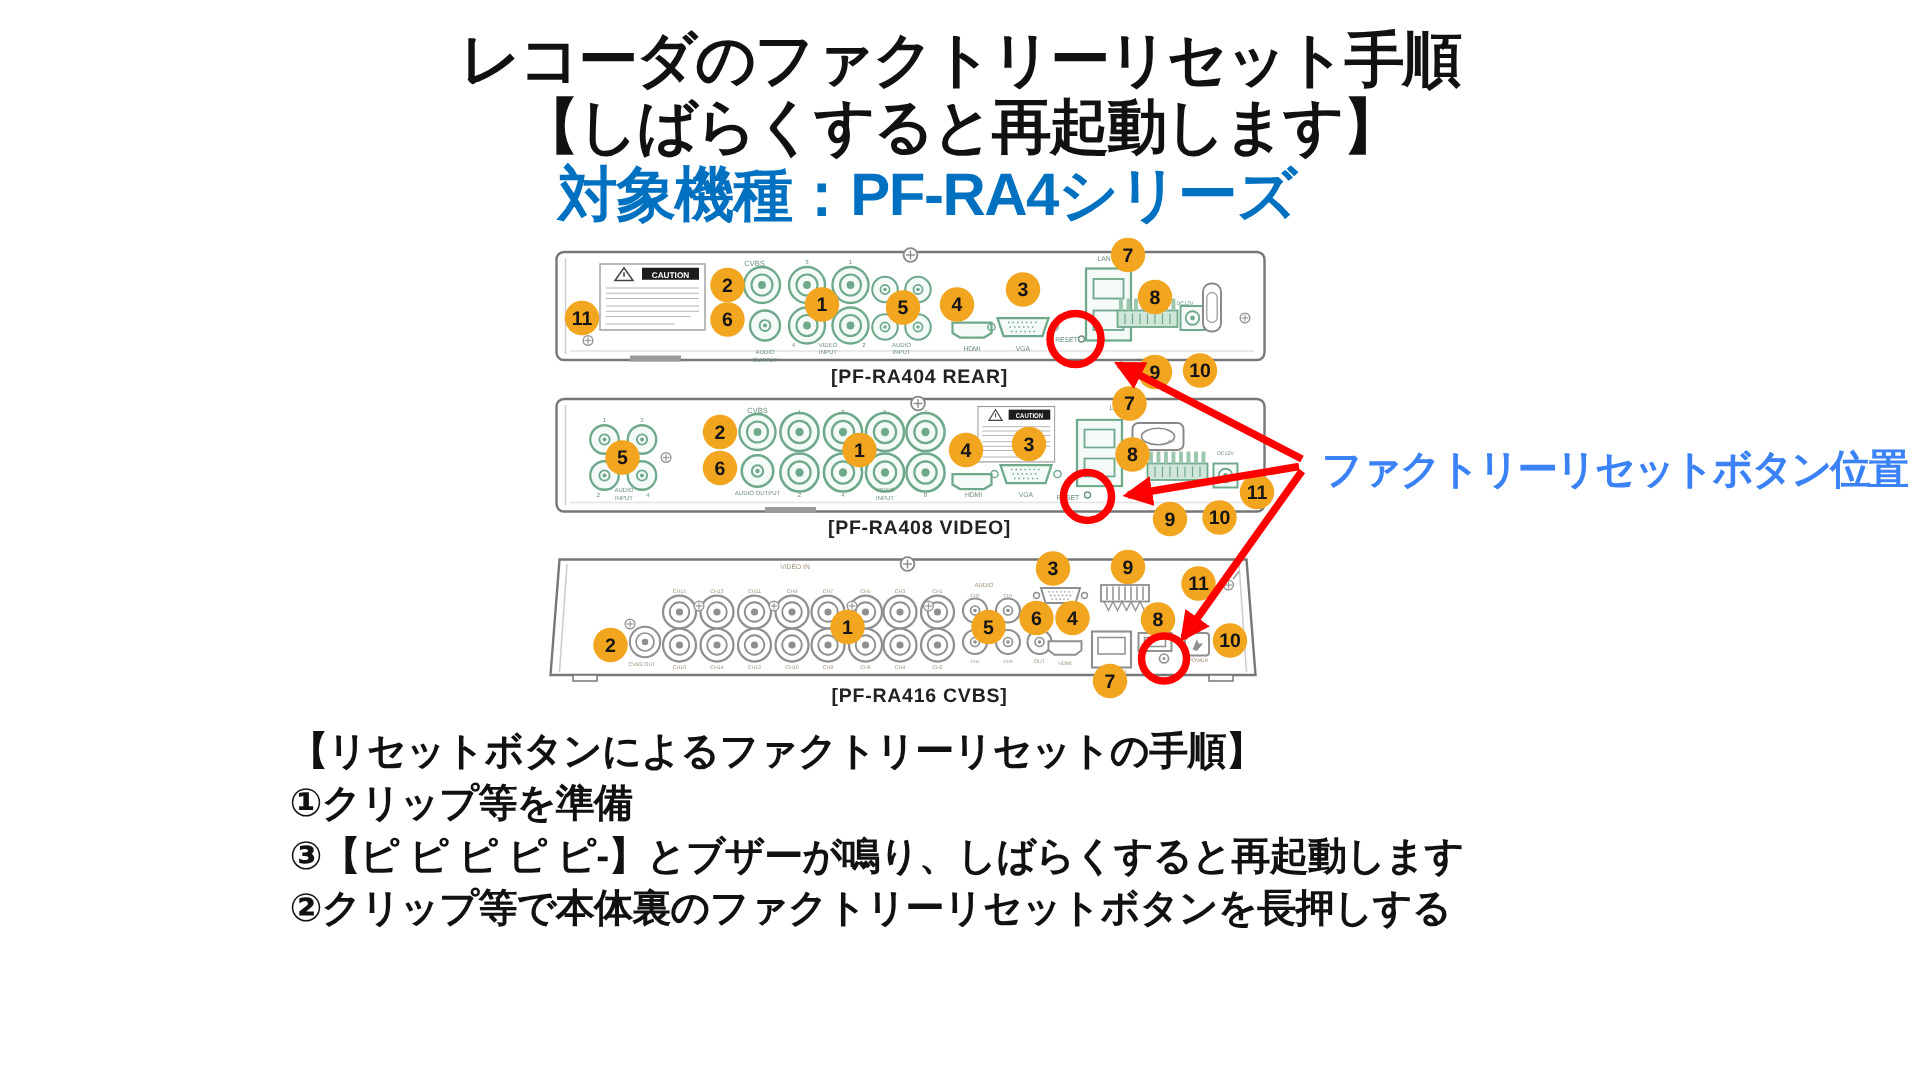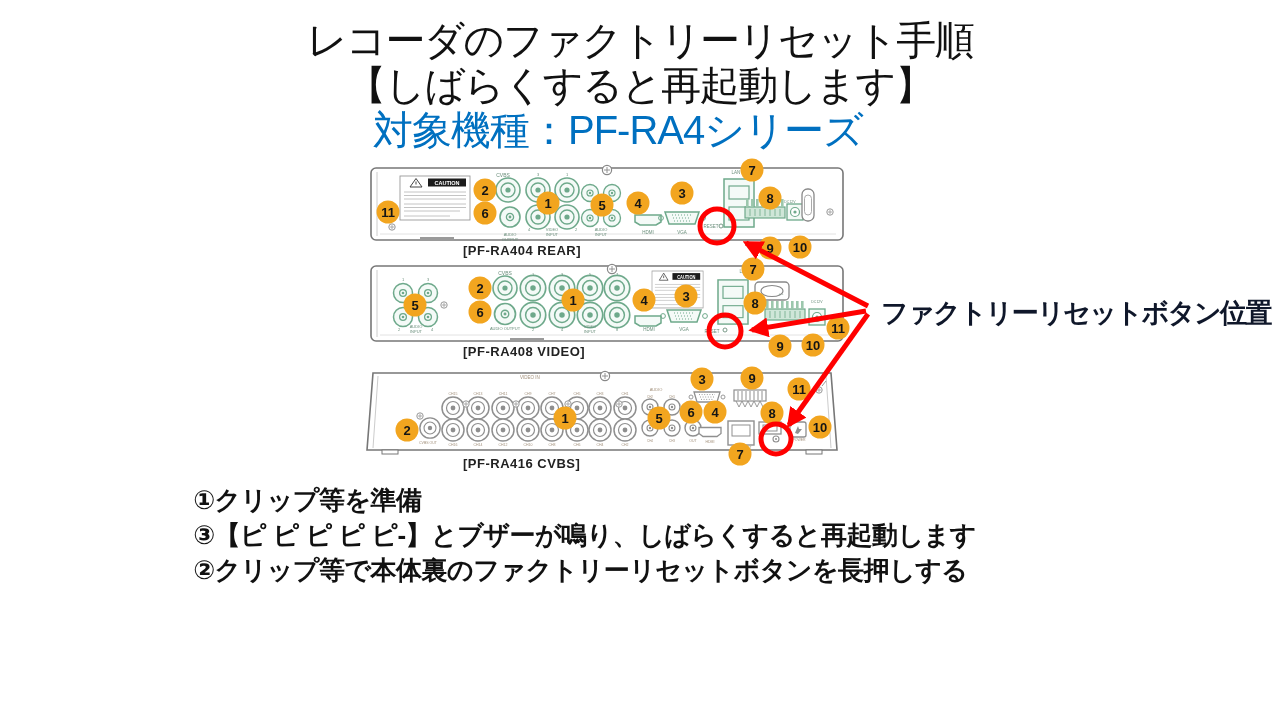--- a/index.html
+++ b/index.html
@@ -1,25 +1,25 @@
 <!DOCTYPE html>
 <html><head>
 <meta charset="utf-8">
 <style>
   html,body{margin:0;padding:0;background:#fff;}
   body{width:1280px;height:720px;position:relative;overflow:hidden;
        font-family:"Liberation Sans","DejaVu Sans",sans-serif;}
-  .title{position:absolute;top:18px;left:0;width:1280px;text-align:center;font-weight:normal;}
+  .title{position:absolute;top:18px;left:0;width:1280px;text-align:center;font-weight:bold;}
   .t1{font-size:40px;line-height:45px;color:#111;letter-spacing:-1.5px;}
   .t2{font-size:40px;line-height:45px;color:#0070C0;letter-spacing:-1px;transform:translateX(-22px);}
   .annotation{position:absolute;left:881px;top:295px;font-size:27px;font-weight:bold;
-              color:#0f172a;white-space:nowrap;letter-spacing:-1.5px;z-index:5;}
+              color:#3b82f6;white-space:nowrap;letter-spacing:-1.5px;z-index:5;}
   .steps{position:absolute;left:193px;top:483px;font-size:26px;font-weight:bold;
          line-height:35px;color:#111;letter-spacing:-0.5px;z-index:5;}
-  .caption{position:absolute;left:463px;width:300px;font-size:13px;
+  .caption{position:absolute;left:463px;width:300px;text-align:center;font-size:13px;
            font-weight:bold;color:#222;letter-spacing:0.5px;z-index:4;}
   #diagram-svg{position:absolute;left:0;top:0;z-index:2;}
   #diagram-svg text{font-family:"Liberation Sans","DejaVu Sans",sans-serif;}
   .plabel{fill:#6B8F7C;}
   .tlabel{fill:#A3917C;}
 </style>
 </head>
 <body>
 
 <div class="title">
@@ -419,16 +419,17 @@
     <line x1="868" y1="314" x2="789" y2="425" stroke="#FF0000" stroke-width="5" marker-end="url(#ah)"></line>
   </svg>
 
 <div class="caption" style="top:243px">[PF-RA404 REAR]</div>
 <div class="caption" style="top:344px">[PF-RA408 VIDEO]</div>
 <div class="caption" style="top:456px">[PF-RA416 CVBS]</div>
 
 <div class="annotation">ファクトリーリセットボタン位置</div>
 
 <div class="steps">
+  <div>【リセットボタンによるファクトリーリセットの手順】</div>
   <div>①クリップ等を準備</div>
   <div>③【ピ ピ ピ ピ ピ-】とブザーが鳴り、しばらくすると再起動します</div>
   <div>②クリップ等で本体裏のファクトリーリセットボタンを長押しする</div>
 </div>
 
 </body></html>

